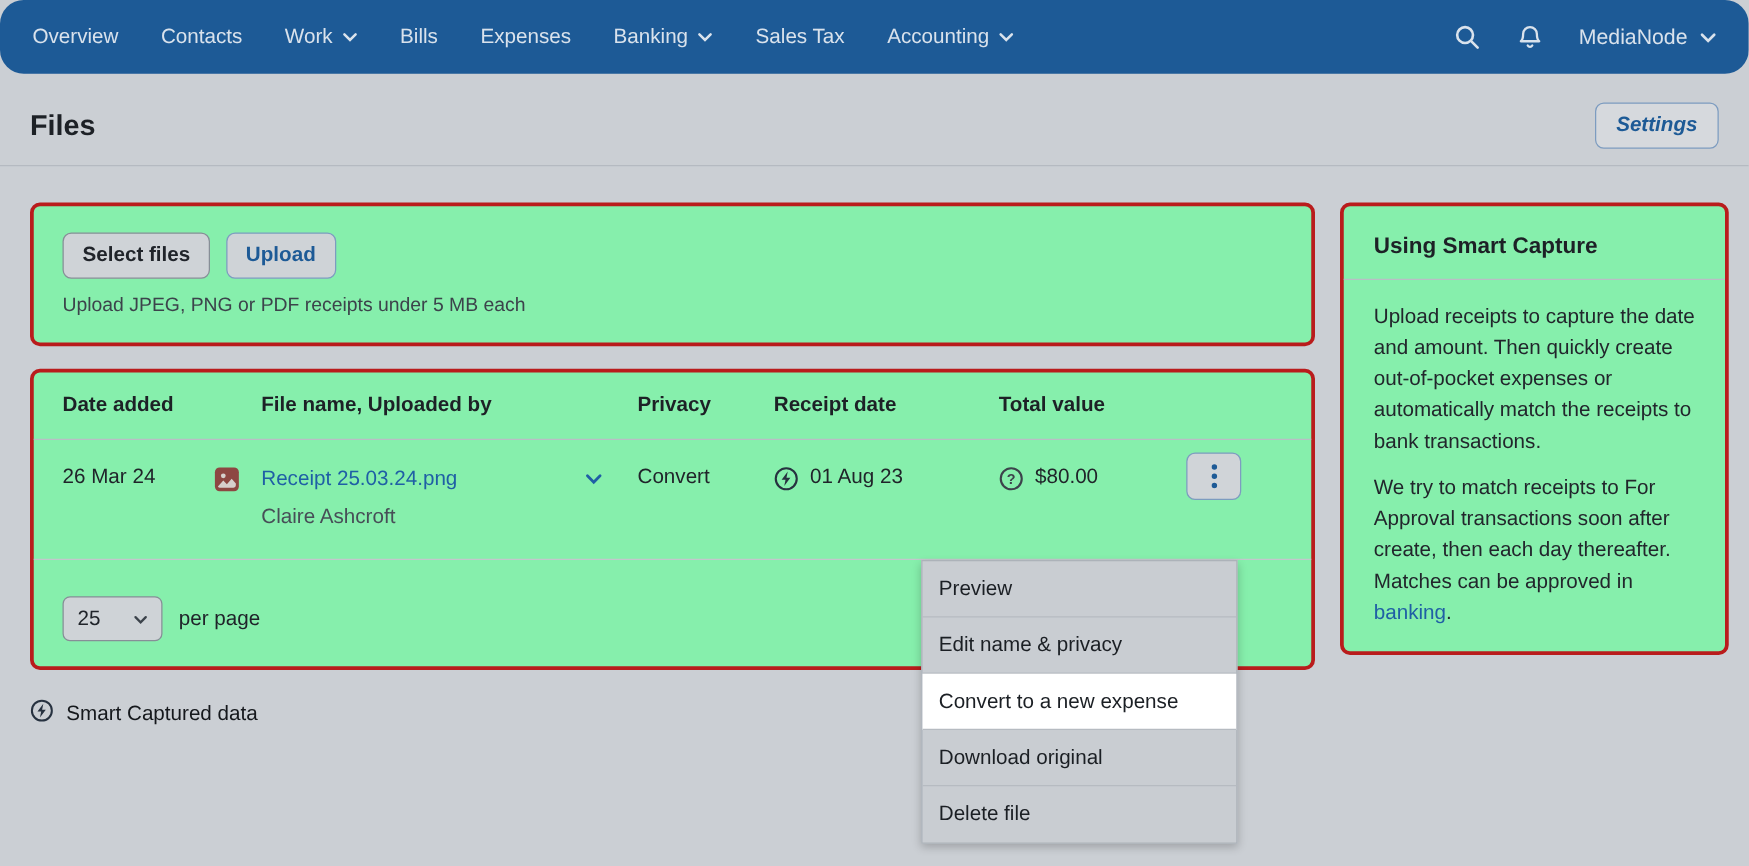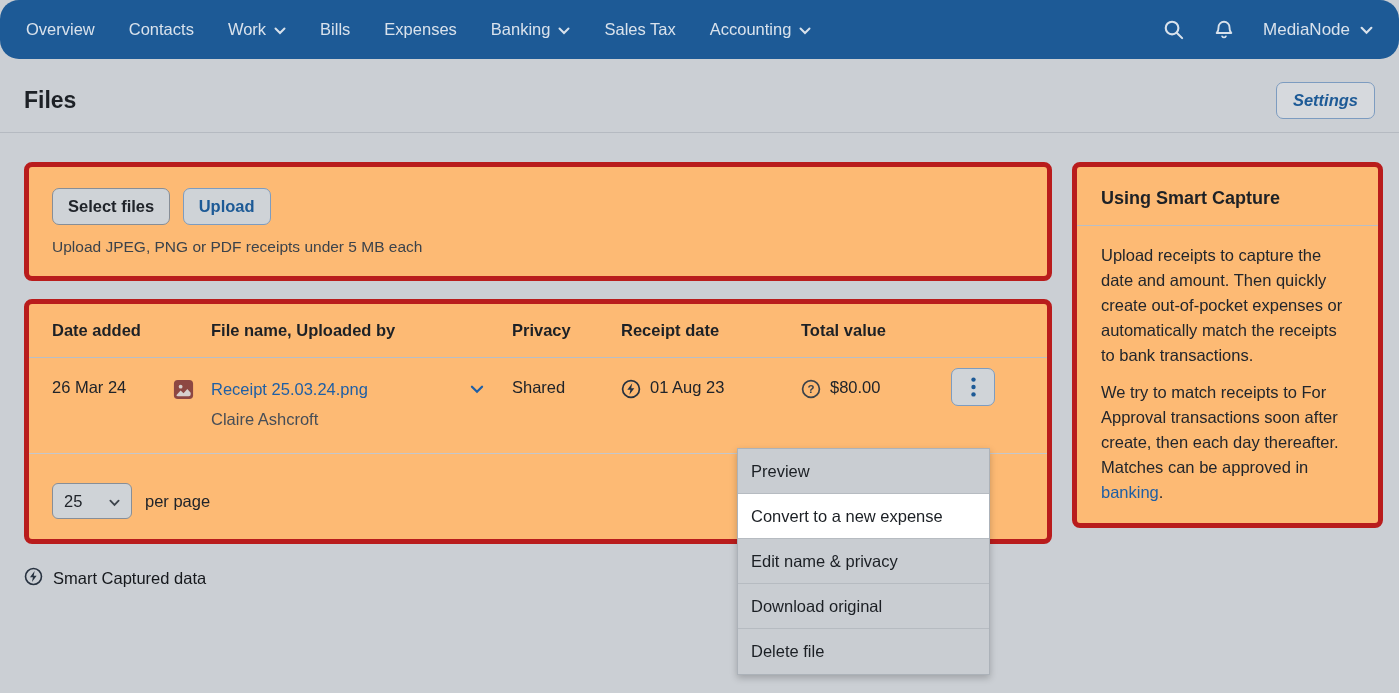--- a/index.html
+++ b/index.html
@@ -44,21 +44,21 @@
   .tabs { display:flex; gap:30px; padding:0 24px; border-bottom:1px solid #b5bac1; }
   .tab { font-size:17px; color:#4d555e; padding:13px 2px 15px; cursor:pointer; }
   .tab.active {
     color:#15181c; font-weight:bold;
     padding:13px 9px 11px; border-bottom:4px solid #1d4f7c;
   }
 
   
   .content { display:flex; align-items:flex-start; gap:20px; padding:29px 16px 0 24px; }
   .main-col { width:1028px; }
-  .panel { background:#fdba74; border:5px solid #b91c1c; border-radius:8px; }
+  .panel { background:#86efac; border:3px solid #b91c1c; border-radius:8px; }
 
   
   .upload-panel { padding:21px 23px 20px; margin-bottom:18px; }
   .btn {
     font-family:inherit; font-size:16.5px; font-weight:bold;
     border-radius:7px; padding:8px 15px; cursor:pointer;
   }
   .btn-plain { background:#cfd3d7; border:1px solid #878e97; color:#20242a; }
   .btn-blue  { background:#cfd3d7; border:1px solid #7d9cc0; color:#1d5a96; margin-left:8px; }
   .upload-hint { margin-top:13px; font-size:15.5px; color:#3c434b; }
@@ -221,21 +221,21 @@
             <a class="file-link">Receipt 25.03.24.png</a>
             <span class="file-chevron">
               <svg width="14" height="9" viewBox="0 0 12 8" fill="none" stroke="#1f5fa5" stroke-width="2" stroke-linecap="round">
                   <path d="M1.5 1.5 6 6l4.5-4.5"></path>
                 </svg>
             </span>
           </div>
           <div class="uploaded-by">Claire Ashcroft</div>
         </div>
 
-        <div class="cell">Shared</div>
+        <div class="cell">Convert</div>
 
         <div class="cell iconcell">
           <span class="icon">
             <svg width="20" height="20" viewBox="0 0 20 20" fill="none">
                 <circle cx="10" cy="10" r="8.4" stroke="#273240" stroke-width="1.7"></circle>
                 <path d="M11.2 4.2 6.3 10.8h3.1l-1 5 4.9-6.6h-3.1z" fill="#273240"></path>
               </svg>
           </span>
           <span>01 Aug 23</span>
         </div>
@@ -287,17 +287,17 @@
     <div class="sidebar-title">Using Smart Capture</div>
     <div class="sidebar-body">
       <p>Upload receipts to capture the date and amount. Then quickly create out-of-pocket expenses or automatically match the receipts to bank transactions.</p>
       <p><span>We try to match receipts to For Approval transactions soon after create, then each day thereafter. Matches can be approved in </span><a class="text-link">banking</a><span>.</span></p>
     </div>
   </aside>
 </div>
 
 <div class="context-menu">
   <div class="menu-item">Preview</div>
+  <div class="menu-item">Edit name &amp; privacy</div>
   <div class="menu-item highlight">Convert to a new expense</div>
-  <div class="menu-item">Edit name &amp; privacy</div>
   <div class="menu-item">Download original</div>
   <div class="menu-item">Delete file</div>
 </div>
 
 </body></html>

